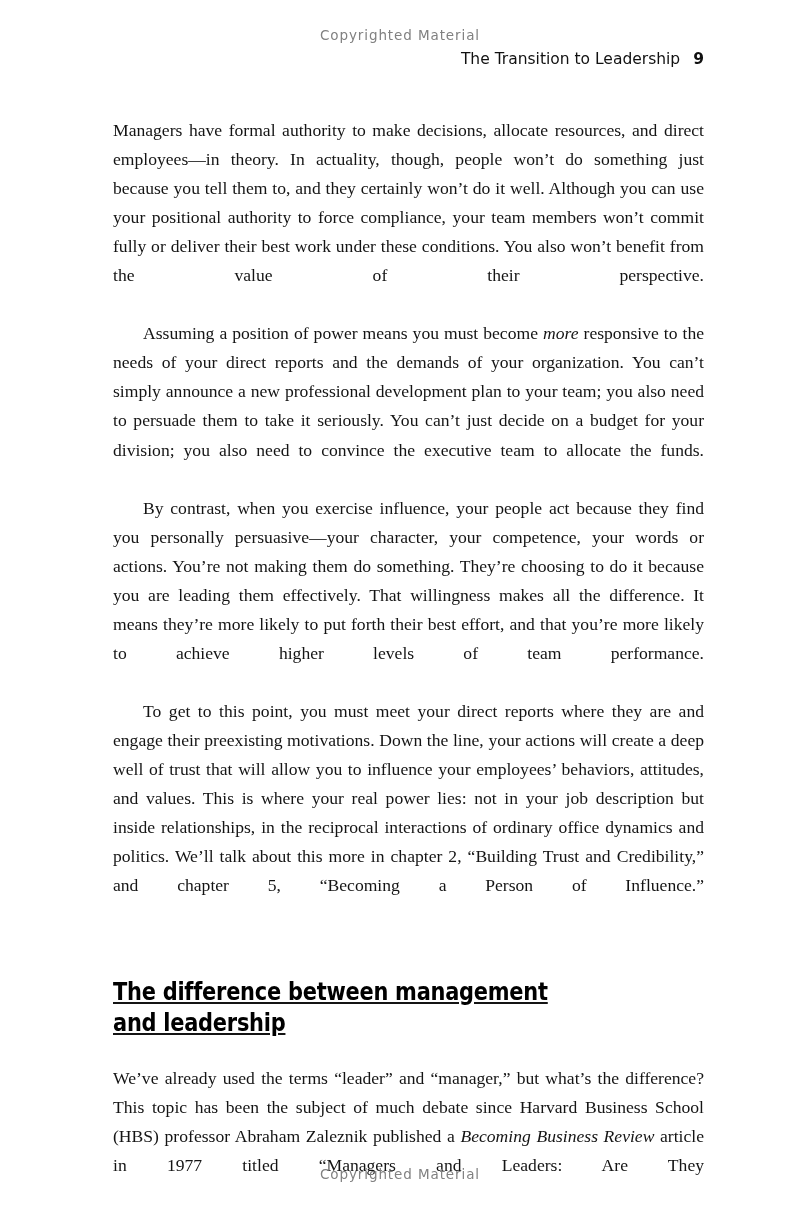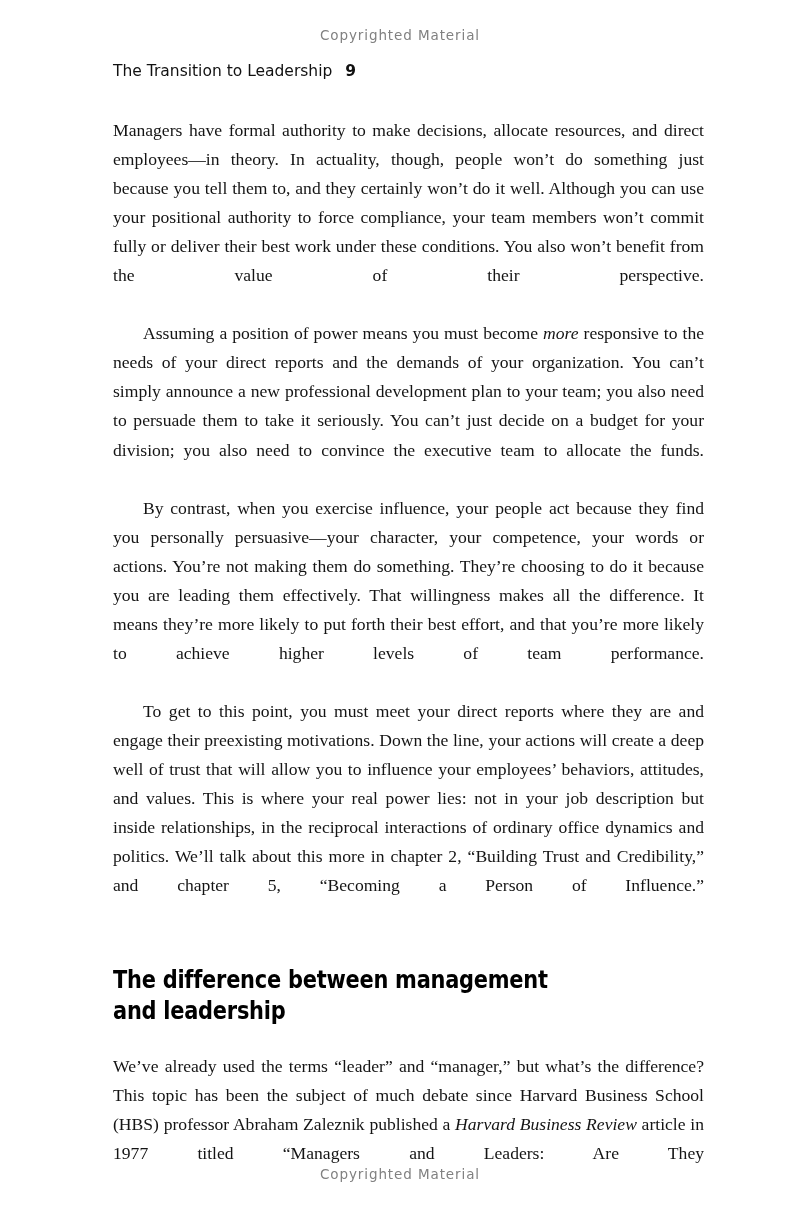--- a/index.html
+++ b/index.html
@@ -33,23 +33,24 @@
     letter-spacing: 0.9px;
     color: #818181;
     white-space: nowrap;
   }
   .watermark-top { top: 27px; }
   .watermark-bottom { top: 1166px; }
 
   
   .running-head {
     position: absolute;
-    top: 62px;
+    top: 50px;
     left: 113px;
     width: 591px;
+    text-align: right;
     font-family: "DejaVu Sans", "Liberation Sans", sans-serif;
     font-size: 15.5px;
     color: #111111;
     white-space: nowrap;
   }
   .running-head .rh-title {
     font-weight: 400;
   }
   .running-head .rh-folio {
     font-weight: 700;
@@ -96,22 +97,23 @@
     font-size: 25px;
     line-height: 31px;
     letter-spacing: -0.25px;
     color: #000000;
     text-align: left;
     transform: scaleX(0.93);
     transform-origin: left center;
   }
 
   .heading-block {
-    margin-top: 35px;
+    margin-top: 47px;
     margin-bottom: 26px;
+    text-decoration: underline;
   }
 </style>
 </head>
 <body>
 
 <div class="page">
 
   <div class="watermark watermark-top">Copyrighted Material</div>
 
   <div class="running-head">
@@ -126,19 +128,19 @@
 
     <p class="body-par">By contrast, when you exercise influence, your people act because they find you personally persuasive—your character, your competence, your words or actions. You’re not making them do something. They’re choosing to do it because you are leading them effectively. That willingness makes all the difference. It means they’re more likely to put forth their best effort, and that you’re more likely to achieve higher levels of team performance.</p>
 
     <p class="body-par">To get to this point, you must meet your direct reports where they are and engage their preexisting motivations. Down the line, your actions will create a deep well of trust that will allow you to influence your employees’ behaviors, attitudes, and values. This is where your real power lies: not in your job description but inside relationships, in the reciprocal interactions of ordinary office dynamics and politics. We’ll talk about this more in chapter 2, “Building Trust and Credibility,” and chapter 5, “Becoming a Person of Influence.”</p>
 
     <div class="heading-block">
       <h2 class="section-heading"><span>The difference between management</span></h2>
       <h2 class="section-heading"><span>and leadership</span></h2>
     </div>
 
-    <p class="body-par no-indent"><span>We’ve already used the terms “leader” and “manager,” but what’s the difference? This topic has been the subject of much debate since Harvard Business School (HBS) professor Abraham Zaleznik published a </span><em>Harvard Business Review</em><span> article in 1977 titled “Managers and Leaders: Are They</span></p>
+    <p class="body-par no-indent"><span>We’ve already used the terms “leader” and “manager,” but what’s the difference? This topic has been the subject of much debate since Harvard Business School (HBS) professor Abraham Zaleznik published a </span><em>Becoming Business Review</em><span> article in 1977 titled “Managers and Leaders: Are They</span></p>
 
   </div>
 
   <div class="watermark watermark-bottom">Copyrighted Material</div>
 
 </div>
 
 </body></html>

